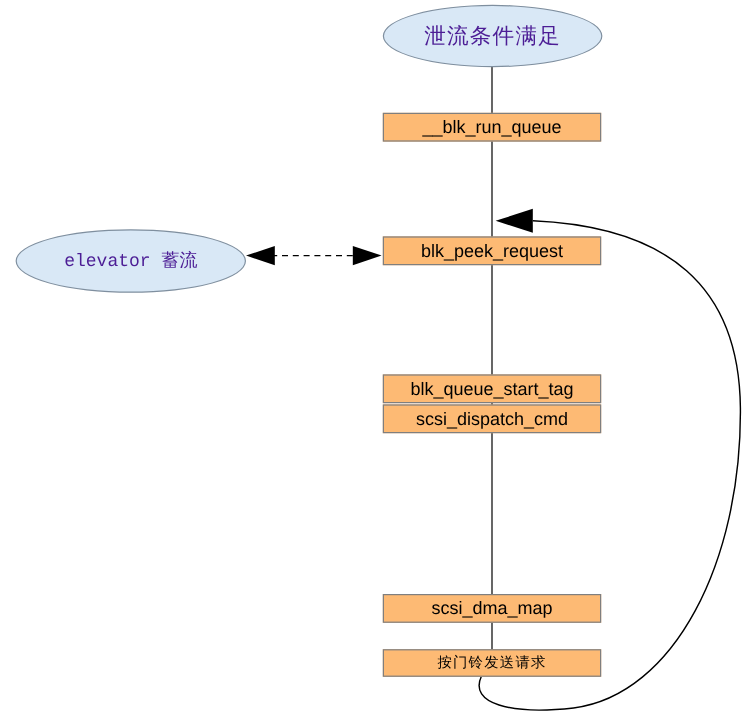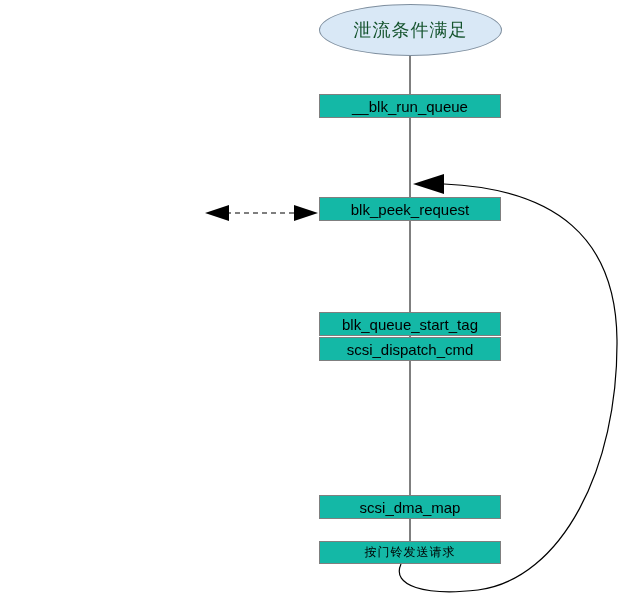--- a/index.html
+++ b/index.html
@@ -7,35 +7,35 @@
     position:relative;
     width:621px;height:599px;
     background:#ffffff;
     font-family:"Liberation Sans", sans-serif;
     overflow:hidden;
   }
   .layer{position:absolute;left:0;top:0;width:621px;height:599px;}
   .node{
     position:absolute;
     left:319px;width:180px;height:22px;
-    background:#14b8a6;
+    background:#fdba74;
     border:1px solid #7f7f7f;
     display:flex;align-items:center;justify-content:center;
     font-size:15px;color:#000;
     white-space:nowrap;
     z-index:2;
   }
   .node.big{font-size:12px;letter-spacing:1px;height:21px;}
   .ellipse{
     position:absolute;
     background:#d9e8f6;
     border:1px solid #7f8f9f;
     border-radius:50%;
     display:flex;align-items:center;justify-content:center;
-    color:#14532d;
+    color:#4c1d95;
     z-index:2;
     font-family:Liberation Mono, monospace;
   }
   .ellipse.top{left:319px;top:4px;width:181px;height:50px;font-size:18px;letter-spacing:1px;}
   .ellipse.left{left:13px;top:191px;width:190px;height:51px;font-size:15px;}
 </style>
 </head>
 <body>
 
 <div class="stage">
@@ -50,20 +50,21 @@
              C 616 238, 556 189, 444 184" fill="none" stroke="#000000" stroke-width="1.2"></path>
     <polygon points="413,184 444,174 444,194" fill="#000000"></polygon>
 
     <line x1="226" y1="213" x2="297" y2="213" stroke="#000000" stroke-width="1.2" stroke-dasharray="5 4"></line>
     <polygon points="205,213 229,205 229,221" fill="#000000"></polygon>
     <polygon points="318,213 294,205 294,221" fill="#000000"></polygon>
   </svg>
 
   <div class="ellipse top">泄流条件满足</div>
 
+  <div class="ellipse left">elevator 蓄流</div>
 
   <div class="node" style="top:94px">__blk_run_queue</div>
 
 
   <div class="node" style="top:197px">blk_peek_request</div>
 
 
   <div class="node" style="top:312px">blk_queue_start_tag</div>
 
   <div class="node" style="top:337px">scsi_dispatch_cmd</div>

